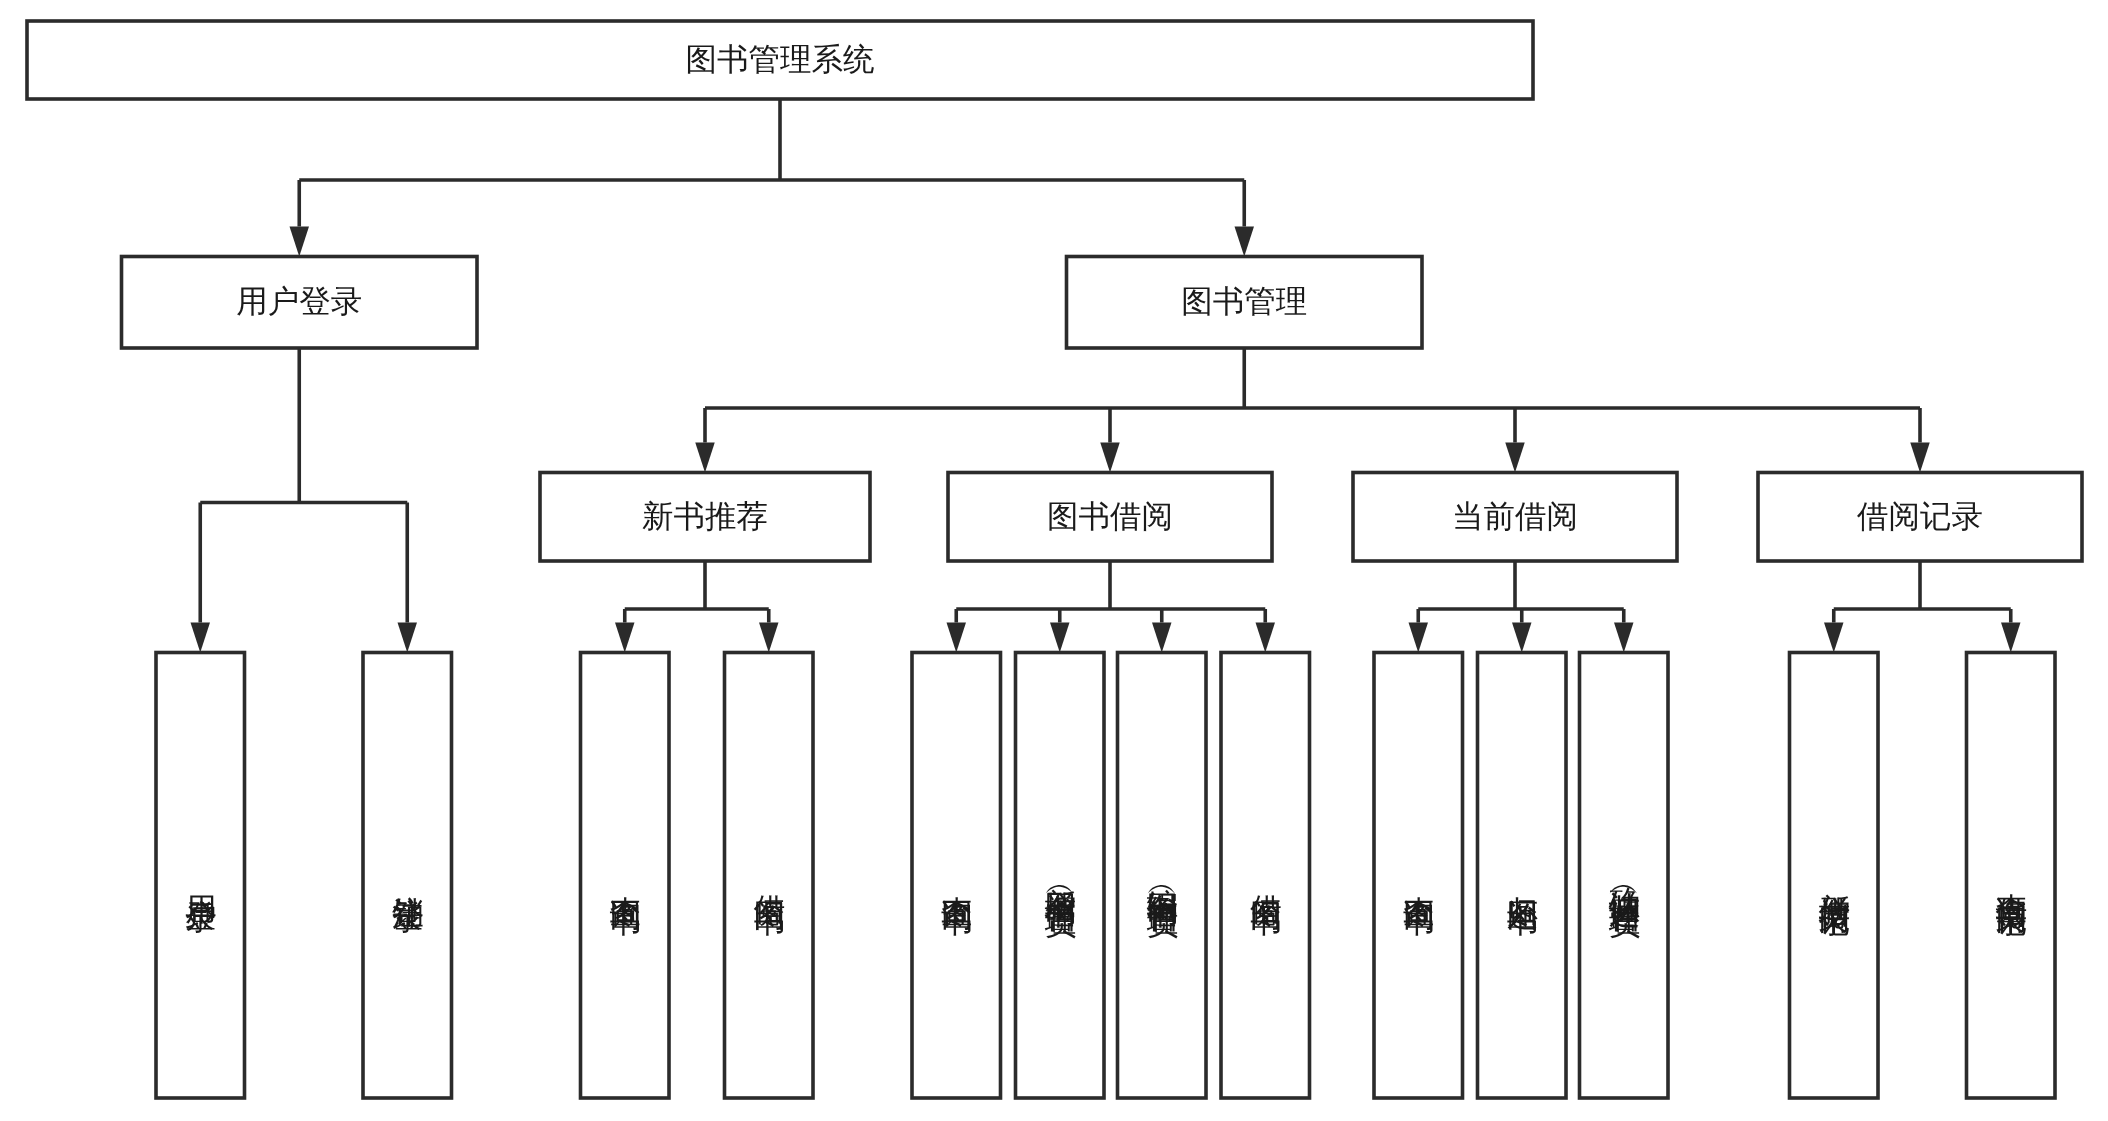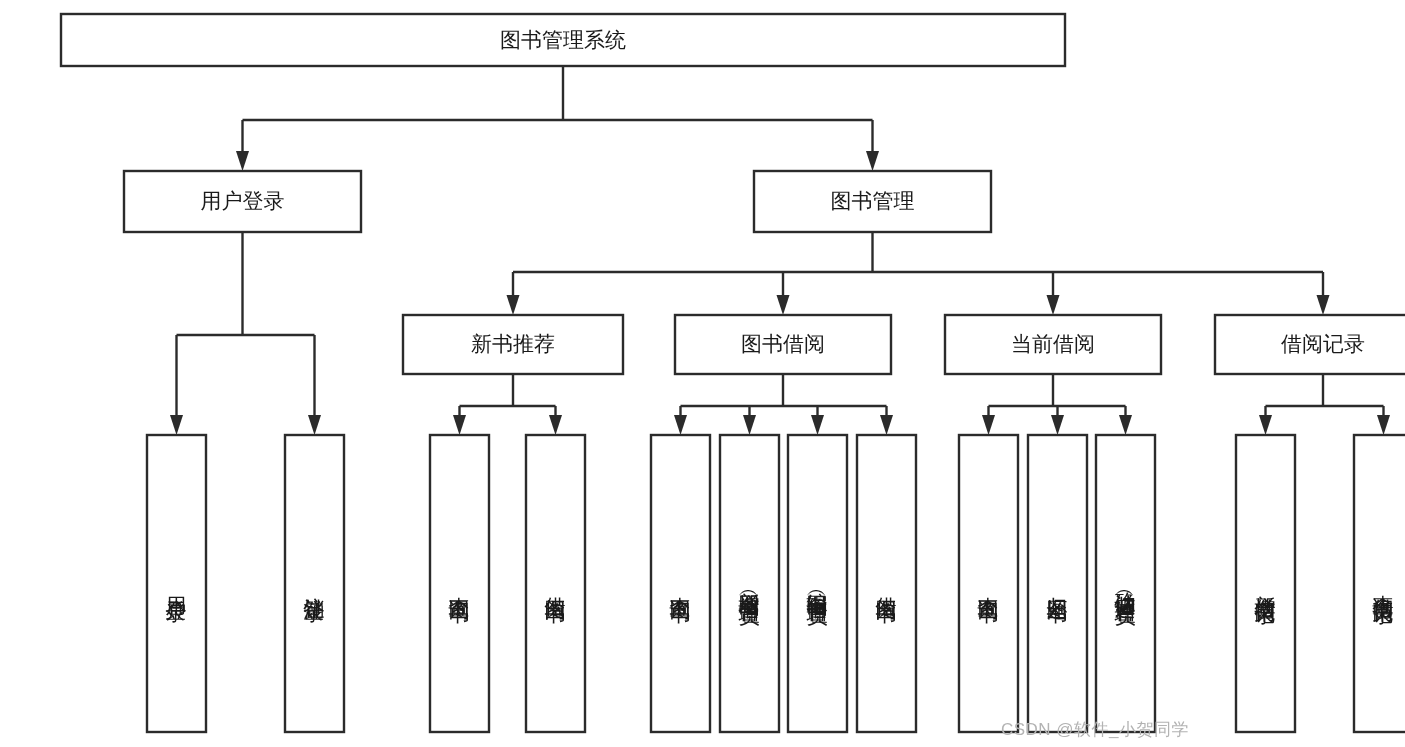--- a/index.html
+++ b/index.html
@@ -11,21 +11,20 @@
     width: 1405px;
     height: 747px;
     font-family: "Liberation Sans", "DejaVu Sans", sans-serif;
     overflow: hidden;
     position: relative;
   }
   #diagram-root {
     position: relative;
     width: 1154px;
     height: 747px;
-    margin-left: 43px;
   }
   svg#flow-svg {
     position: absolute;
     top: 0;
     left: 0;
     width: 1405px;
     height: 747px;
   }
   .node-box {
     fill: #ffffff;
@@ -212,15 +211,14 @@
         <div class="node-label-v" style="align-items: center;">确认归还（管理员）</div>
       </div>
       <div class="vlabel-wrap" style="left: 1193px; top: 435px; width: 59px; height: 297px;">
         <div class="node-label-v" style="align-items: center;">新增借阅记录</div>
       </div>
       <div class="vlabel-wrap" style="left: 1311px; top: 435px; width: 59px; height: 297px;">
         <div class="node-label-v" style="align-items: center;">查询借阅记录</div>
       </div>
     </div>
 
-  <div class="watermark">CSDN @软件_小贺同学</div>
 
 </div>
 
 </body></html>

